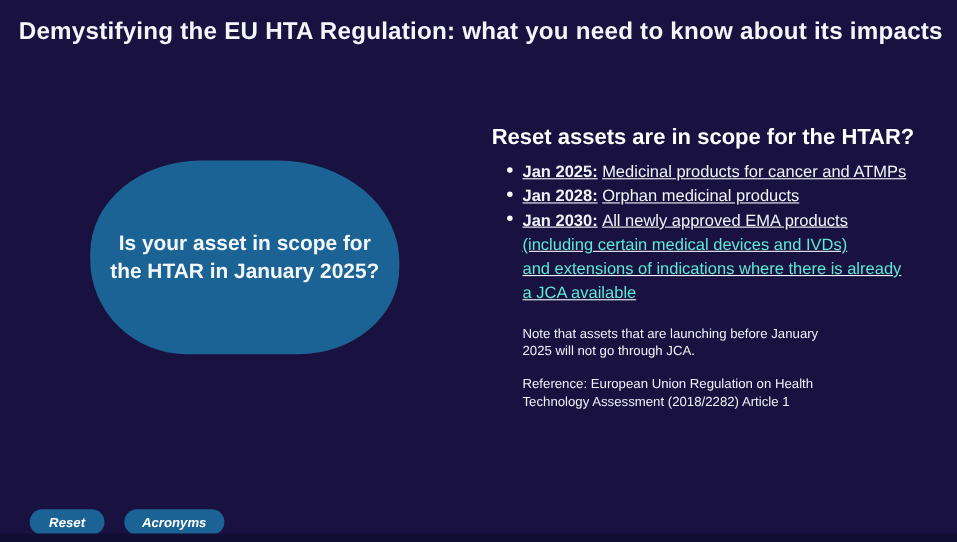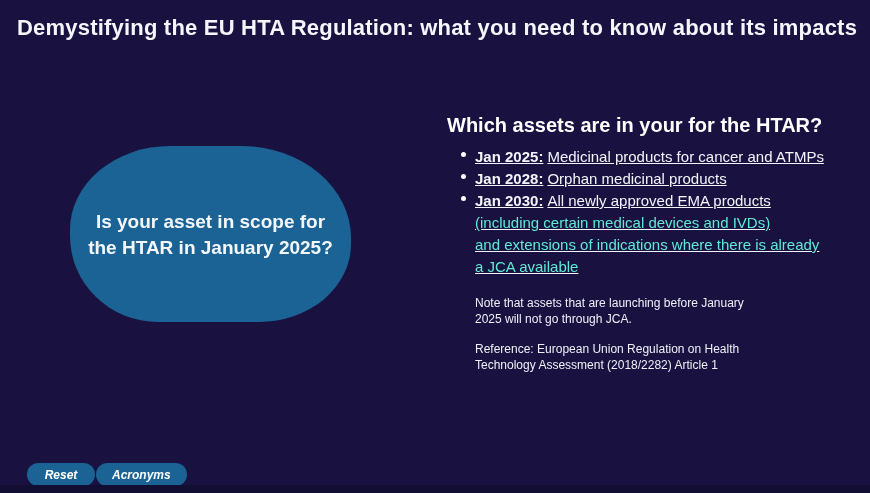--- a/index.html
+++ b/index.html
@@ -19,21 +19,21 @@
     width: 845px;
     font-size: 22px;
     font-weight: 600;
     letter-spacing: 0.2px;
     color: #f4f6fb;
   }
 
   
   .question-card {
     position: absolute;
-    left: 70px;
+    left: 82px;
     top: 146px;
     width: 281px;
     height: 176px;
     background: #1B6394;
     border-radius: 100px 110px 92px 88px / 84px 92px 78px 86px;
     display: flex;
     flex-direction: column;
     align-items: center;
     justify-content: center;
     padding-top: 2px;
@@ -116,21 +116,21 @@
     line-height: 15.5px;
     color: #eef0f8;
   }
 
   
   .footer-bar {
     position: absolute;
     left: 27px;
     top: 463px;
     display: flex;
-    gap: 1px;
+    gap: 18px;
   }
   .footer-btn {
     min-width: 68px;
     height: 23px;
     padding: 0 16px;
     background: #1B6394;
     border: none;
     border-radius: 12px;
     font-family: "Liberation Sans", sans-serif;
     font-size: 12px;
@@ -155,21 +155,21 @@
 </head>
 <body>
 
 <h1 class="page-title">Demystifying the EU HTA Regulation: what you need to know about its impacts</h1>
 
 <div class="question-card">
   <div class="question-text">Is your asset in scope for the HTAR in January 2025?</div>
 </div>
 
 <div class="scope-panel">
-  <h2 class="scope-heading">Which assets are in your for the HTAR?</h2>
+  <h2 class="scope-heading">Reset assets are in scope for the HTAR?</h2>
   <ul class="bullet-list">
     <li class="bullet-item">
       <span class="bullet-dot"></span>
       <span class="bullet-date">Jan 2025:</span><span>Medicinal products for cancer and ATMPs</span>
     </li>
     <li class="bullet-item">
       <span class="bullet-dot"></span>
       <span class="bullet-date">Jan 2028:</span><span>Orphan medicinal products</span>
     </li>
     <li class="bullet-item">

